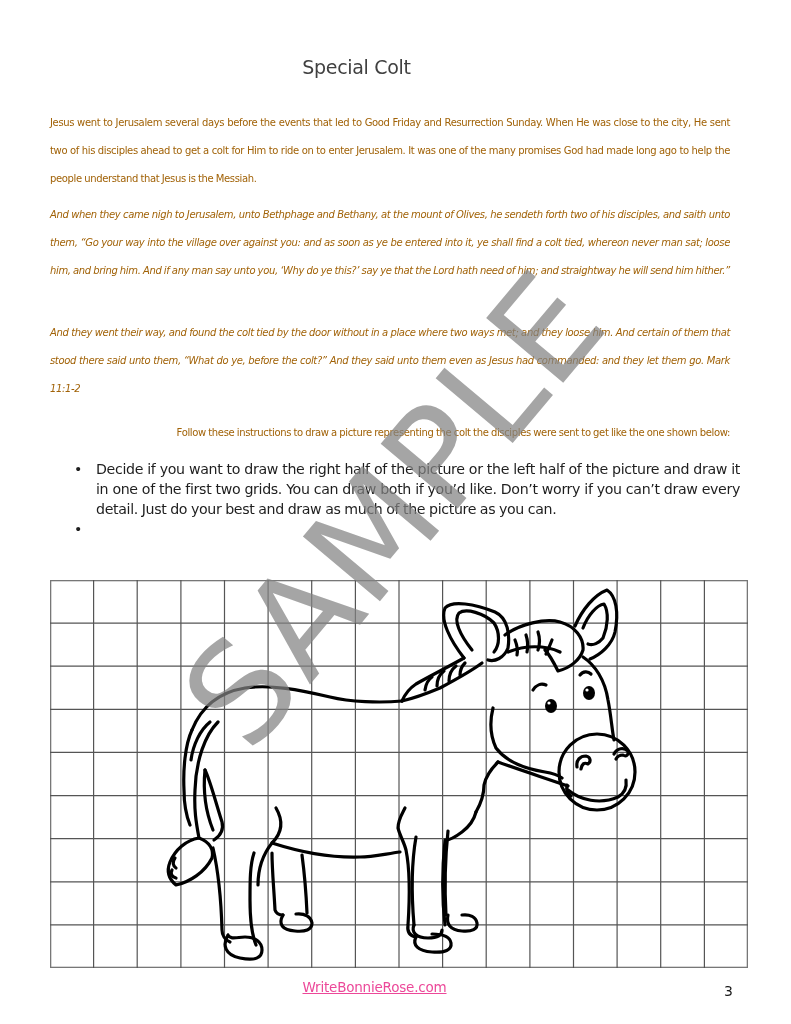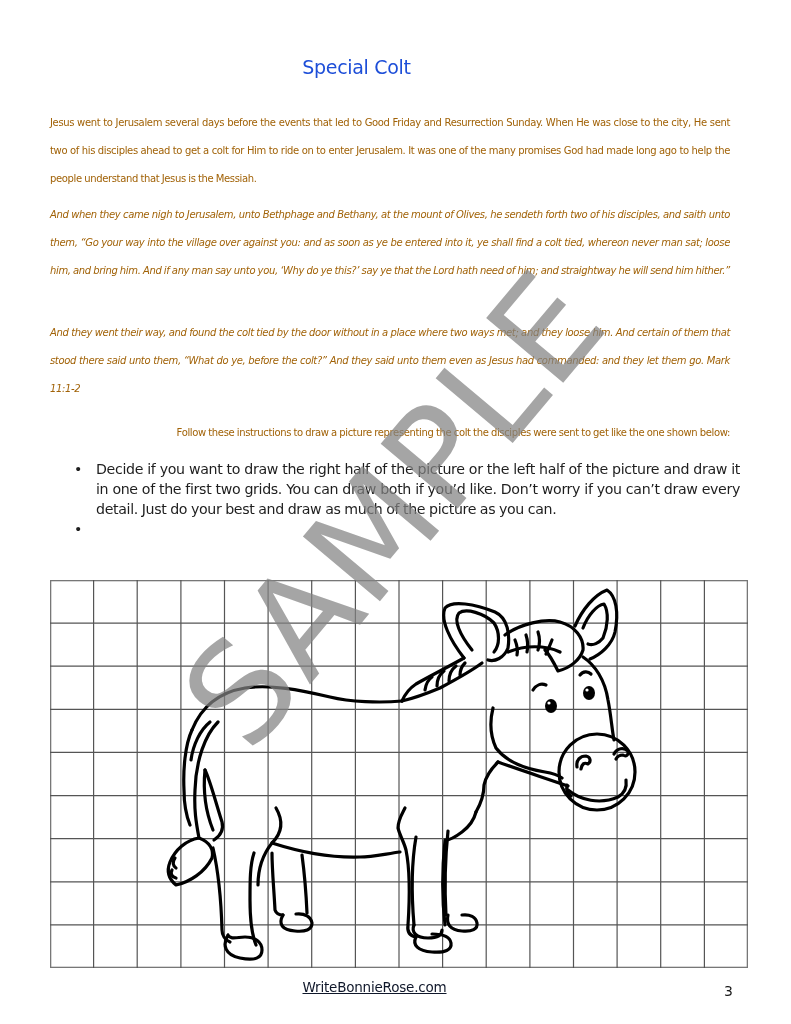--- a/index.html
+++ b/index.html
@@ -16,21 +16,21 @@
     color: #1a1a1a;
   }
   .page-title {
     position: absolute;
     left: 0;
     top: 56px;
     width: 713px;
     text-align: center;
     font-size: 19px;
     letter-spacing: -0.3px;
-    color: #1d4ed8;
+    color: #404040;
   }
   .para {
     position: absolute;
     left: 50px;
     width: 680px;
     font-size: 10px;
     line-height: 28px;
     text-align: justify;
     letter-spacing: -0.35px;
     word-spacing: -0.4px;
@@ -100,21 +100,21 @@
     pointer-events: none;
     white-space: nowrap;
   }
   .footer-link {
     position: absolute;
     left: 0;
     top: 979px;
     width: 749px;
     text-align: center;
     font-size: 13.5px;
-    color: #0f172a;
+    color: #ec4899;
     text-decoration: underline;
     letter-spacing: -0.2px;
   }
   .page-number {
     position: absolute;
     left: 724px;
     top: 983px;
     font-size: 14px;
     color: #1a1a1a;
   }

